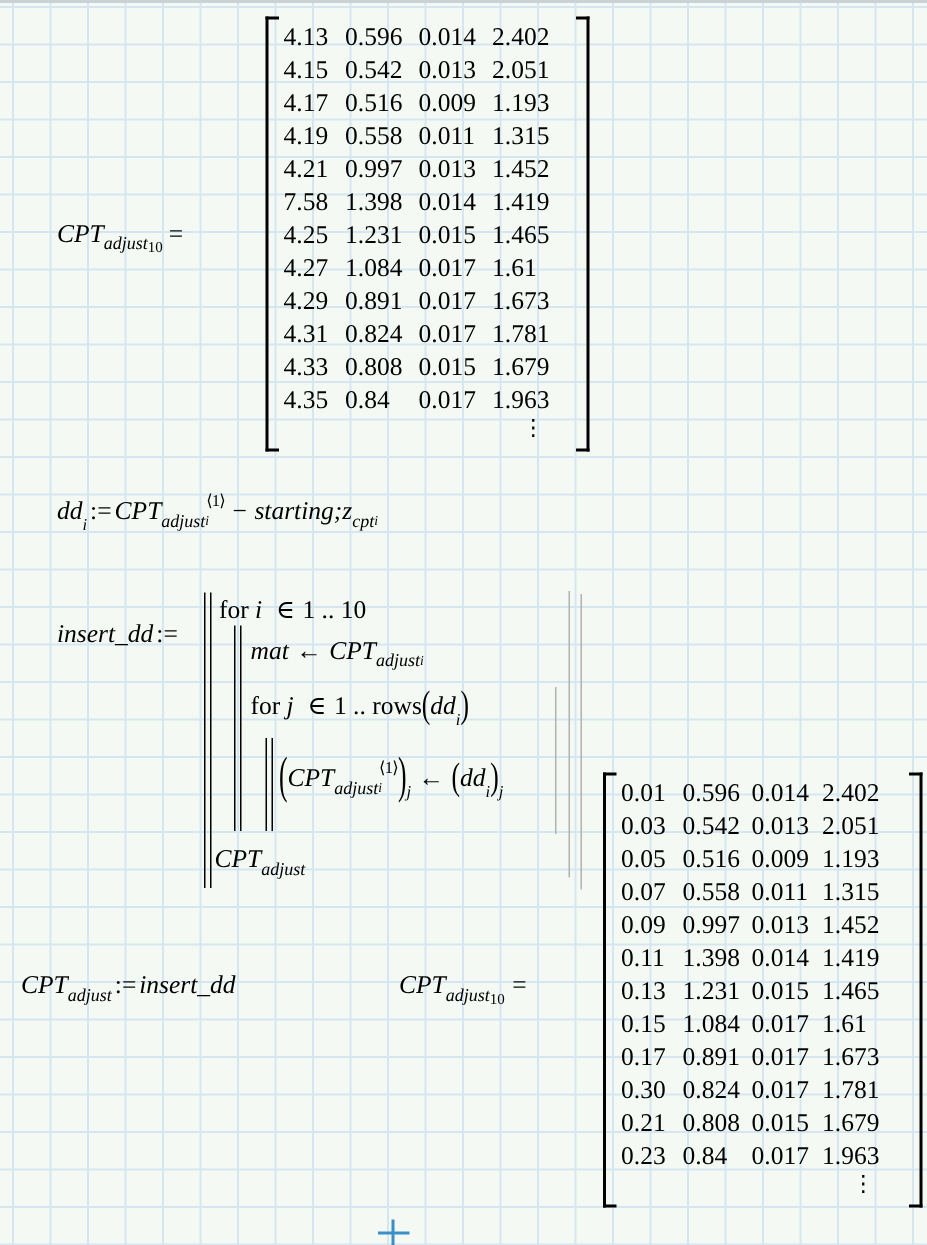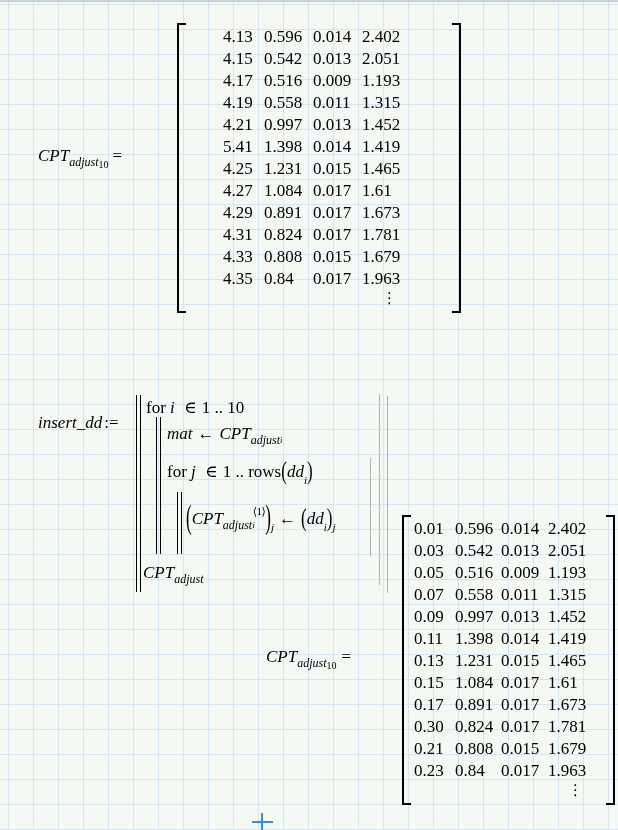--- a/index.html
+++ b/index.html
@@ -55,21 +55,21 @@
 </head>
 <body>
 
 <div id="worksheet">
   <div class="top-edge"></div>
 
   <div class="abs" style="left:38px;top:146px;">
     <span class="it">CPT</span><span class="sub1">adjust</span><span class="sub1n">10</span><span class="rm" style="margin-left:4px;">=</span>
   </div>
 
-  <div class="matrix m1" style="left:177px;top:23px;height:290px;gap:34px;">
+  <div class="matrix m1" style="left:177px;top:11px;height:290px;">
     <div class="brk brk-l"></div>
     <div class="m-body">
       <div class="m-grid">
           <span class="m-cell">4.13</span>
           <span class="m-cell">0.596</span>
           <span class="m-cell">0.014</span>
           <span class="m-cell">2.402</span>
           <span class="m-cell">4.15</span>
           <span class="m-cell">0.542</span>
           <span class="m-cell">0.013</span>
@@ -79,21 +79,21 @@
           <span class="m-cell">0.009</span>
           <span class="m-cell">1.193</span>
           <span class="m-cell">4.19</span>
           <span class="m-cell">0.558</span>
           <span class="m-cell">0.011</span>
           <span class="m-cell">1.315</span>
           <span class="m-cell">4.21</span>
           <span class="m-cell">0.997</span>
           <span class="m-cell">0.013</span>
           <span class="m-cell">1.452</span>
-          <span class="m-cell">5.41</span>
+          <span class="m-cell">7.58</span>
           <span class="m-cell">1.398</span>
           <span class="m-cell">0.014</span>
           <span class="m-cell">1.419</span>
           <span class="m-cell">4.25</span>
           <span class="m-cell">1.231</span>
           <span class="m-cell">0.015</span>
           <span class="m-cell">1.465</span>
           <span class="m-cell">4.27</span>
           <span class="m-cell">1.084</span>
           <span class="m-cell">0.017</span>
@@ -113,20 +113,23 @@
           <span class="m-cell">4.35</span>
           <span class="m-cell">0.84</span>
           <span class="m-cell">0.017</span>
           <span class="m-cell">1.963</span>
         </div>
       <div class="m-ell">⋮</div>
     </div>
     <div class="brk brk-r"></div>
   </div>
 
+  <div class="abs" style="left:38px;top:327px;">
+    <span class="it">dd</span><span class="idx">i</span><span class="opn">:=</span><span class="it">CPT</span><span class="sub1">adjust</span><span class="sub2">i</span><span class="sup" style="margin-left:-2px;">⟨1⟩</span><span class="op">−</span><span class="it">starting;z</span><span class="sub1">cpt</span><span class="sub2">i</span>
+  </div>
 
   <div>
     <div class="abs" style="left:38px;top:398px;margin-top:15px;">
       <span class="it">insert_dd</span><span class="opn">:=</span>
     </div>
 
     <div class="pbar" style="left:136px;top:395px;height:197px;"></div>
     <div class="pbar" style="left:156px;top:417px;height:137px;"></div>
     <div class="pbar" style="left:177px;top:492px;height:62px;"></div>
 
@@ -153,20 +156,23 @@
 
     <div class="abs" style="left:143px;top:563px;">
       <span class="it">CPT</span><span class="sub1">adjust</span>
     </div>
 
     <div class="gline" style="left:370px;top:458px;height:98px;"></div>
     <div class="gline" style="left:379px;top:394px;height:191px;"></div>
     <div class="gline" style="left:387px;top:396px;height:197px;"></div>
   </div>
 
+  <div class="abs" style="left:14px;top:647px;">
+    <span class="it">CPT</span><span class="sub1">adjust</span><span class="opn">:=</span><span class="it">insert_dd</span>
+  </div>
 
   <div class="abs" style="left:266px;top:647px;">
     <span class="it">CPT</span><span class="sub1">adjust</span><span class="sub1n">10</span><span class="rm" style="margin-left:5px;">=</span>
   </div>
 
   <div class="matrix m2" style="left:402px;top:515px;height:290px;justify-content:center;">
     <div class="brk brk-l"></div>
     <div class="m-body">
       <div class="m-grid">
           <span class="m-cell">0.01</span>

